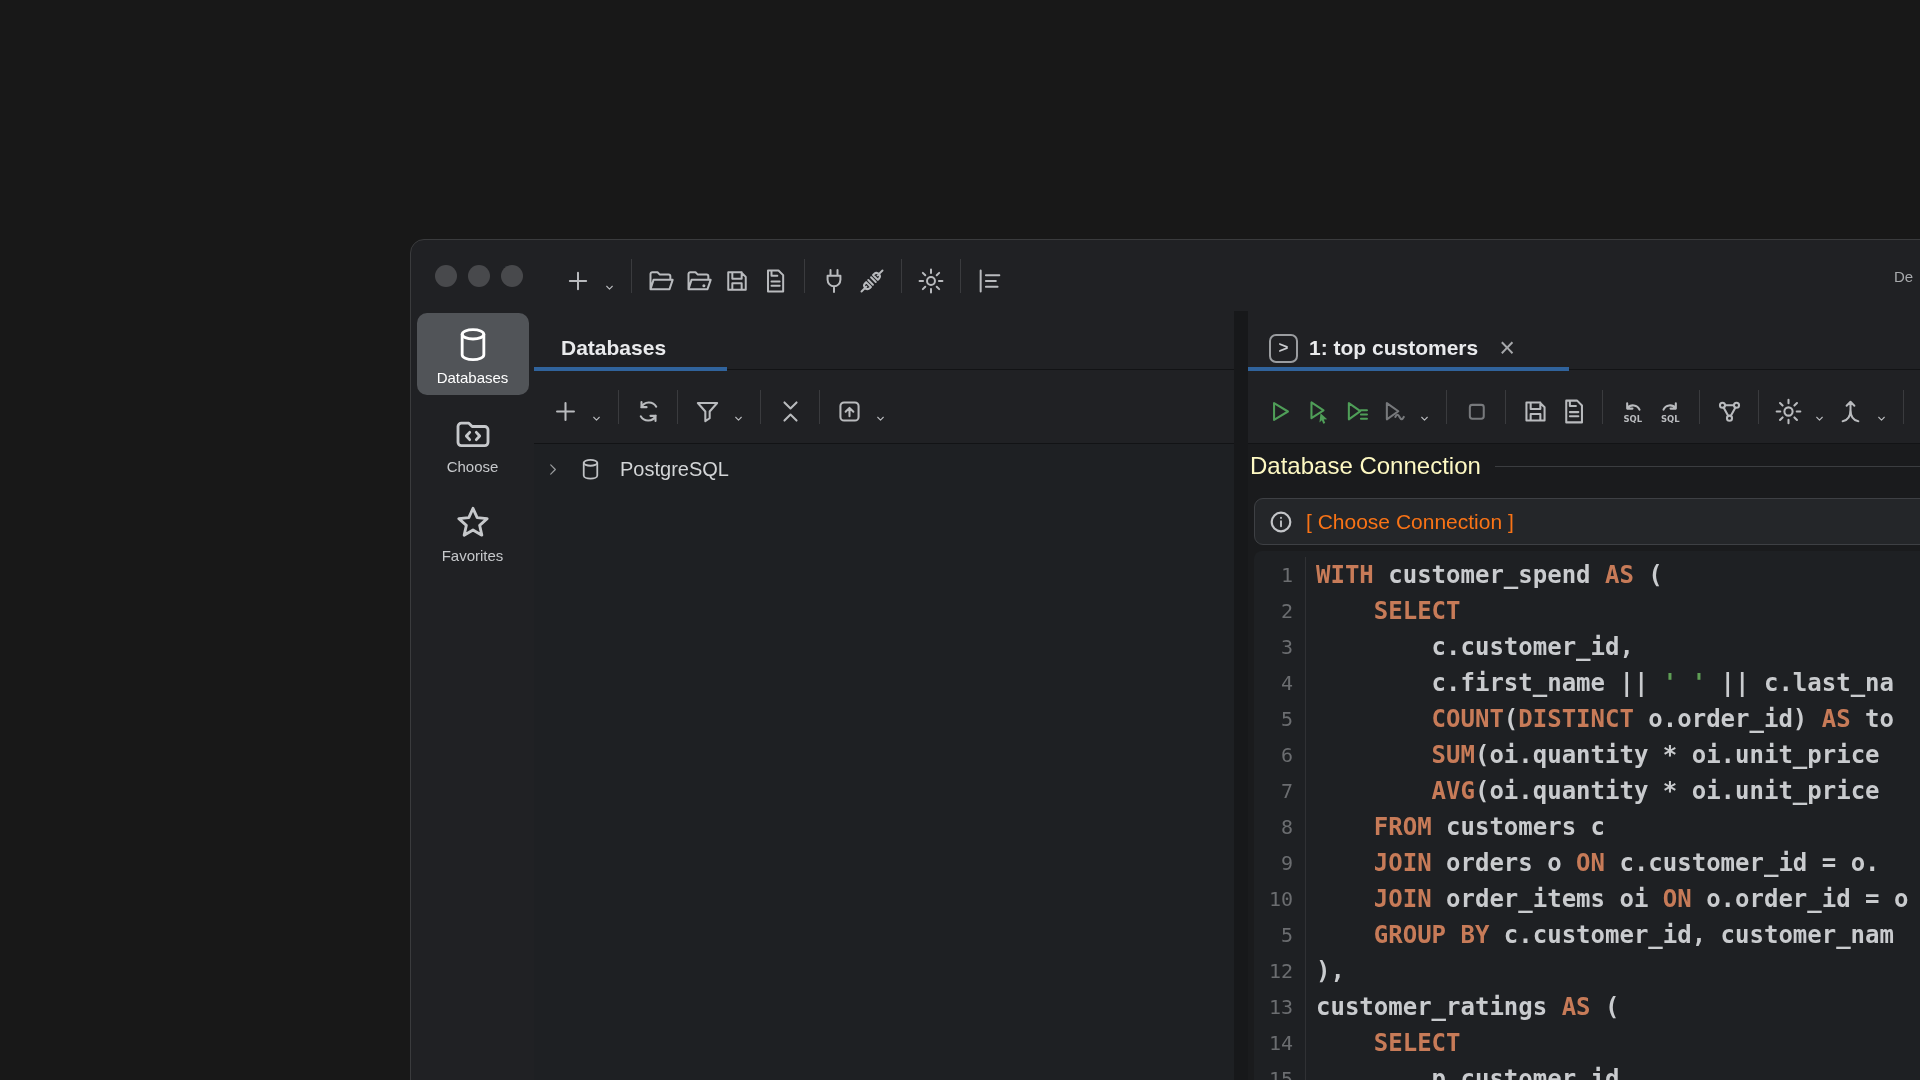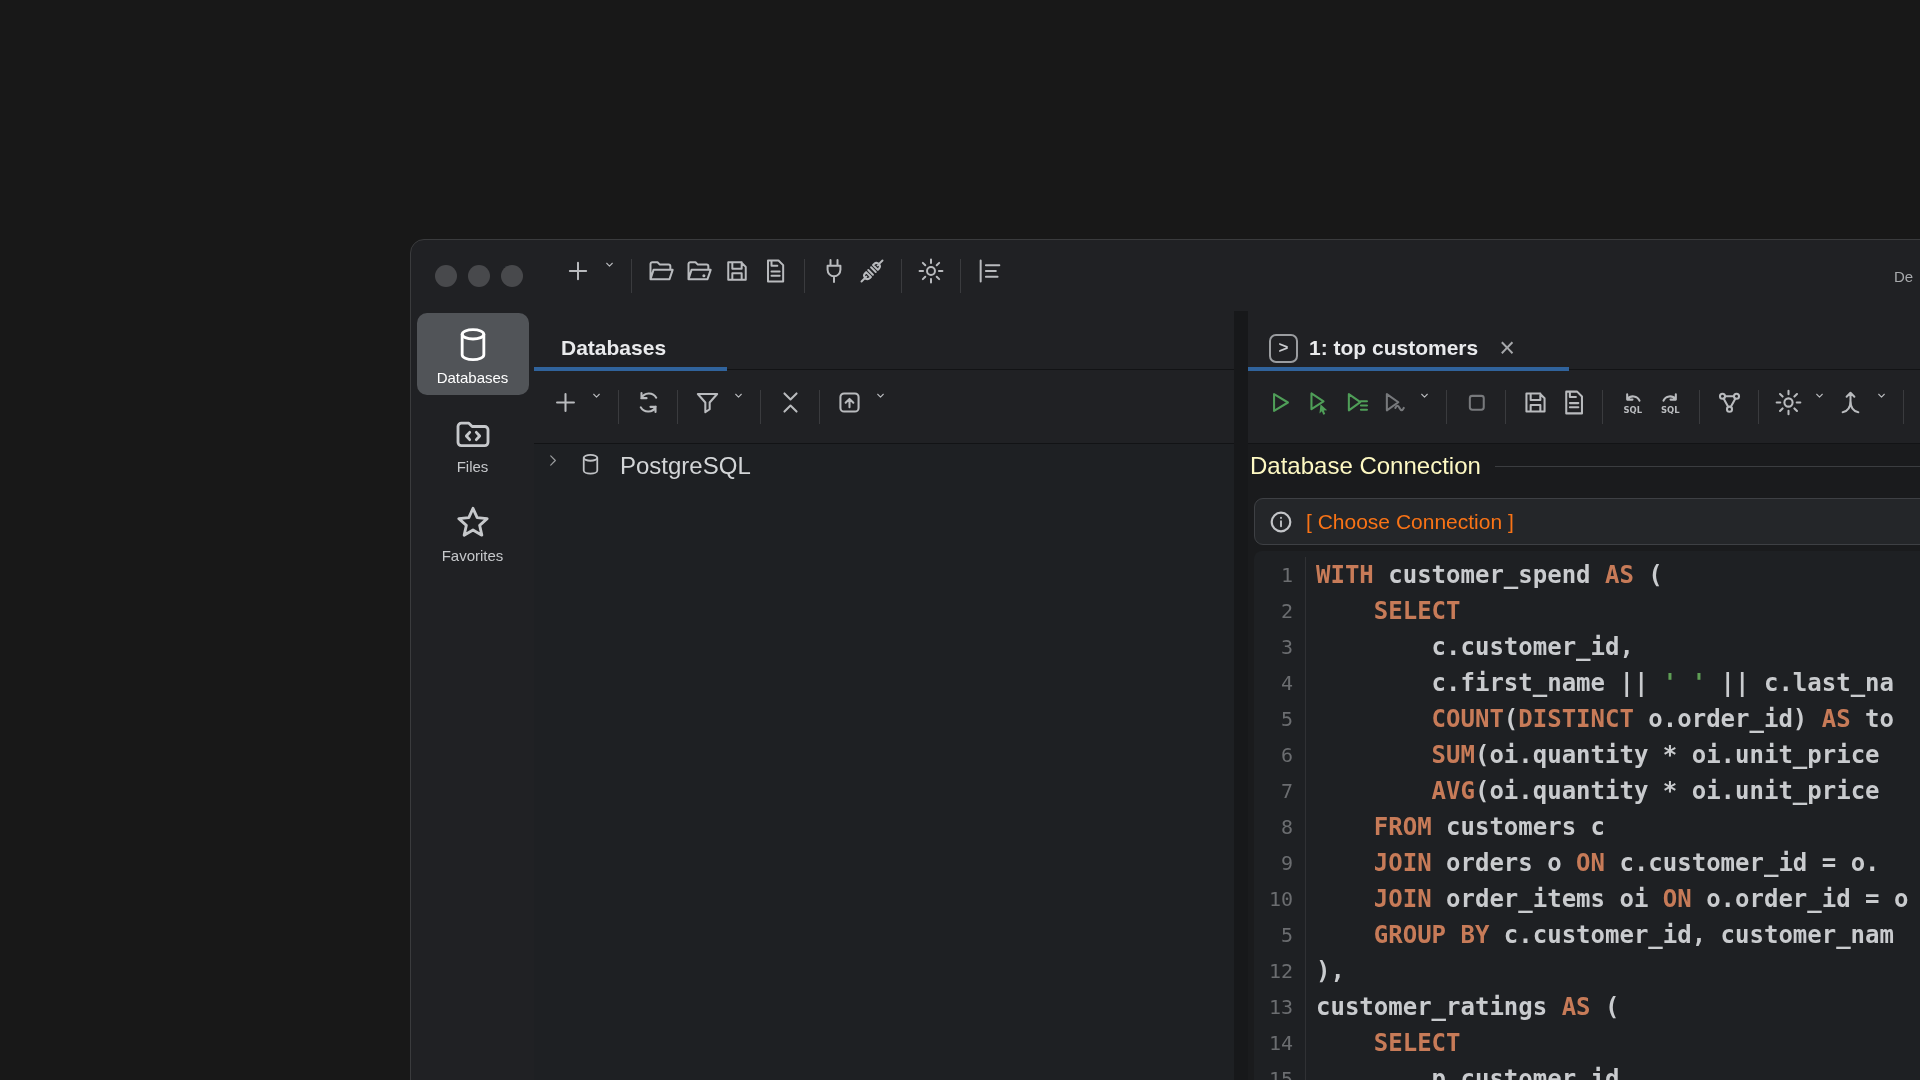--- a/index.html
+++ b/index.html
@@ -12,21 +12,21 @@
   html,body{margin:0;padding:0}
   body{width:1920px;height:1080px;overflow:hidden;background:#181818;
        font-family:"Liberation Sans","DejaVu Sans",sans-serif;position:relative}
   .window{position:absolute;left:410px;top:239px;width:1566px;height:906px;
           background:var(--chrome);border:1px solid #3a3b3d;border-radius:14px;overflow:hidden}
   
   .titlebar{height:71px;display:flex;align-items:center;padding-left:24px;position:relative}
   .lights{display:flex;gap:11px;margin-right:36px}
   .light{width:22px;height:22px;border-radius:50%;background:#48494c;border:none;padding:0}
   .tb-group{display:flex;align-items:center}
-  .icon-btn{width:38px;height:38px;display:flex;align-items:flex-start;justify-content:center;
+  .icon-btn{width:38px;height:38px;display:flex;align-items:flex-end;justify-content:center;
             background:none;border:none;padding:0;color:var(--icon)}
   .icon-btn.chev{width:24px}
   .icon-btn.green{color:var(--play)}
   .icon-btn.dim{color:var(--icon-dim)}
   .icon-btn svg{display:block}
   .sep-v{width:1px;height:34px;background:var(--sepline);margin:0 10px}
   .window-title{position:absolute;left:1483px;top:50%;transform:translateY(-50%);
                 font-size:15px;color:#a7a9ac;white-space:nowrap}
   
   .main{display:flex;height:calc(100% - 71px)}
@@ -41,21 +41,21 @@
           border-bottom:1px solid var(--divider);background:var(--chrome)}
   .tab-underline{position:absolute;left:0;bottom:-2px;height:4px;background:var(--accent-blue)}
   .toolbar{height:74px;display:flex;align-items:center;padding-left:12px;
            border-bottom:1px solid var(--divider);background:var(--chrome)}
   
   .tree-panel{width:700px;display:flex;flex-direction:column;flex:none;background:var(--chrome)}
   .tree-panel .tabbar{padding-left:27px}
   .tree-panel .tab-underline{width:193px}
   .panel-tab-label{font-weight:bold;font-size:21px;color:#e9eaec}
   .tree-content{flex:1;background:var(--well);padding:8px 0 0 10px}
-  .tree-item{display:flex;align-items:flex-start;gap:17px;height:34px;color:#d3d5d7;font-size:24px;
+  .tree-item{display:flex;align-items:center;gap:17px;height:34px;color:#d3d5d7;font-size:20px;
              background:none;border:none;padding:0}
   .tree-item .tchev{color:#9a9c9e;display:flex}
   .tree-item .ticon{color:#c0c2c5;display:flex}
   .splitter{width:14px;background:#17181a;flex:none}
   
   .editor-panel{flex:1;display:flex;flex-direction:column;min-width:0;background:var(--deep)}
   .editor-panel .tabbar{padding-left:21px}
   .editor-panel .tab-underline{width:321px}
   .editor-tab{display:flex;align-items:center;gap:11px;background:none;border:none;padding:0}
   .tab-icon{width:29px;height:29px;border:2.4px solid #9b9da0;border-radius:7px;color:#c9cbce;
@@ -180,21 +180,21 @@
             </svg>
           </span>
           <div class="rail-label">Databases</div>
         </button>
         <button class="rail-item">
           <span style="display: flex;">
             <svg viewBox="0 0 24 24" fill="none" stroke="currentColor" stroke-width="1.7" stroke-linecap="round" stroke-linejoin="round" width="40" height="40">
               <path d="M3 7.5a2 2 0 0 1 2-2h4.5l2 2H19a2 2 0 0 1 2 2V17a2 2 0 0 1-2 2H5a2 2 0 0 1-2-2zM10 11l-2 2.2 2 2.2M14 11l2 2.2-2 2.2"></path>
             </svg>
           </span>
-          <div class="rail-label">Files</div>
+          <div class="rail-label">Choose</div>
         </button>
         <button class="rail-item">
           <span style="display: flex;">
             <svg viewBox="0 0 24 24" fill="none" stroke="currentColor" stroke-width="1.7" stroke-linecap="round" stroke-linejoin="round" width="40" height="40">
               <path d="M12 3.2l2.5 5.6 6 .6-4.5 4 1.3 5.9-5.3-3.1-5.3 3.1 1.3-5.9-4.5-4 6-.6z"></path>
             </svg>
           </span>
           <div class="rail-label">Favorites</div>
         </button>
       </div>

